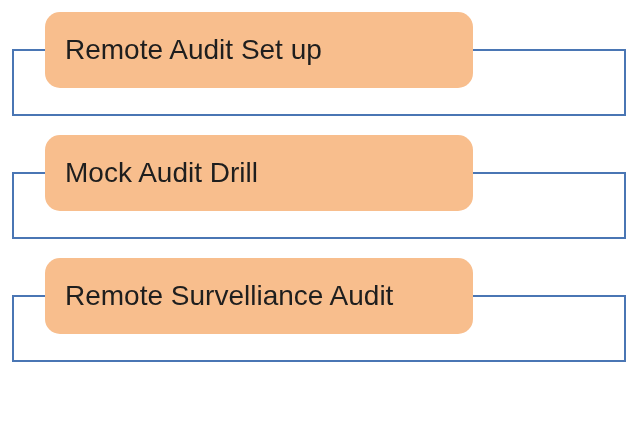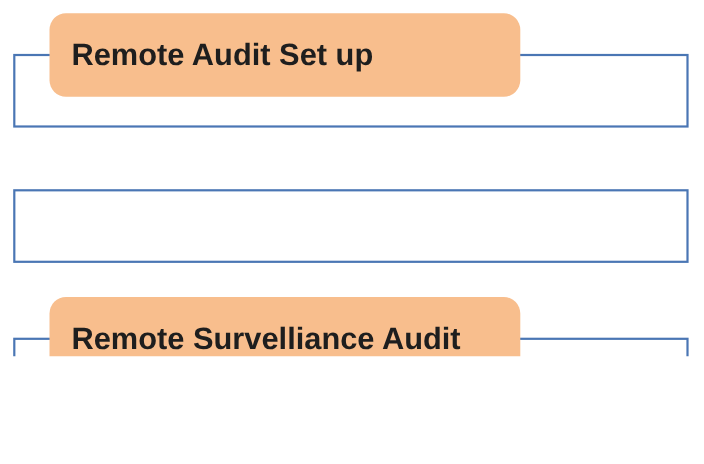--- a/index.html
+++ b/index.html
@@ -9,35 +9,34 @@
     --caption-color: #101018;
   }
   html, body {
     margin: 0;
     padding: 0;
     background: #ffffff;
   }
   .stage {
     position: relative;
     width: 640px;
-    height: 324px;
+    height: 422px;
     background: #ffffff;
     overflow: hidden;
     font-family: "Liberation Sans", sans-serif;
-    font-weight: bold;
   }
   .step {
     position: absolute;
     left: 0;
     width: 640px;
     height: 116px;
   }
   .step-1 { top: 12px; }
   .step-2 { top: 135px; }
-  .step-3 { top: 270px; }
+  .step-3 { top: 258px; }
   .bracket {
     position: absolute;
     top: 37px;
     left: 12px;
     width: 614px;
     height: 67px;
     box-sizing: border-box;
     border: 2.5px solid var(--bracket-stroke);
     background: transparent;
     z-index: 1;
@@ -80,20 +79,23 @@
 
   <div class="step step-1">
     <div class="bracket"></div>
     <div class="pill">
       <span class="pill-label">Remote Audit Set up</span>
     </div>
   </div>
 
   <div class="step step-2">
     <div class="bracket"></div>
+    <div class="pill">
+      <span class="pill-label">Mock Audit Drill</span>
+    </div>
   </div>
 
   <div class="step step-3">
     <div class="bracket"></div>
     <div class="pill">
       <span class="pill-label">Remote Survelliance Audit</span>
     </div>
   </div>
 
 

